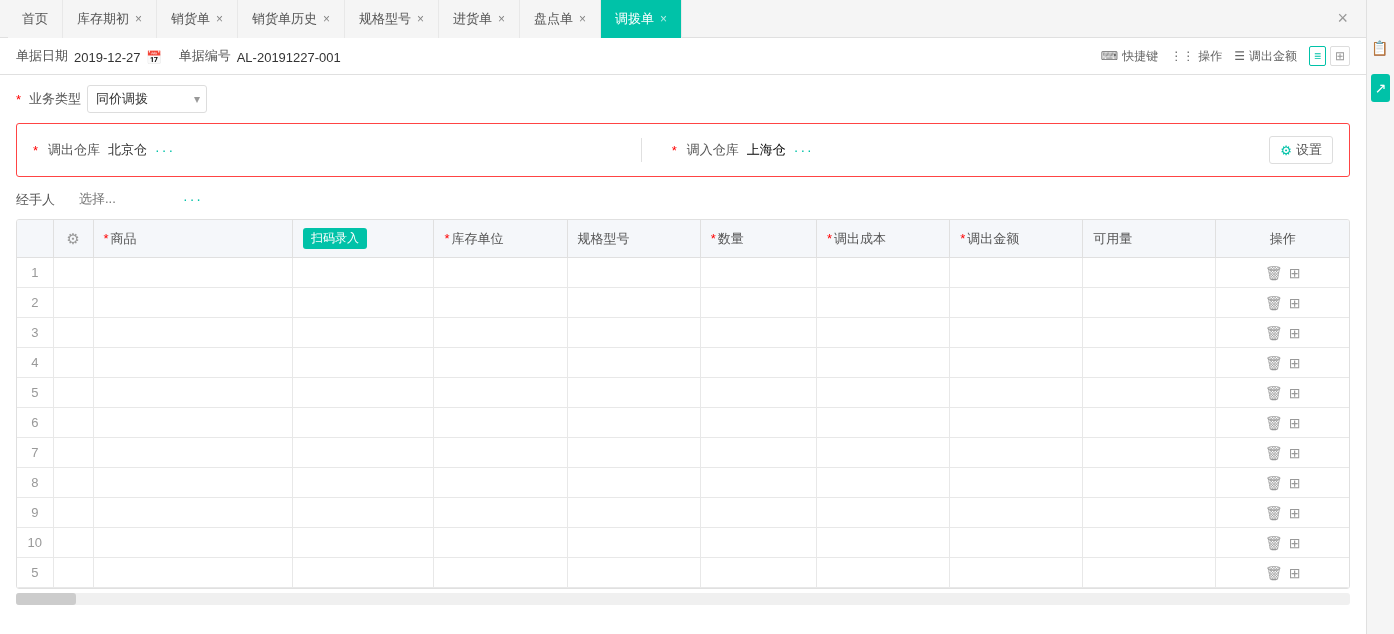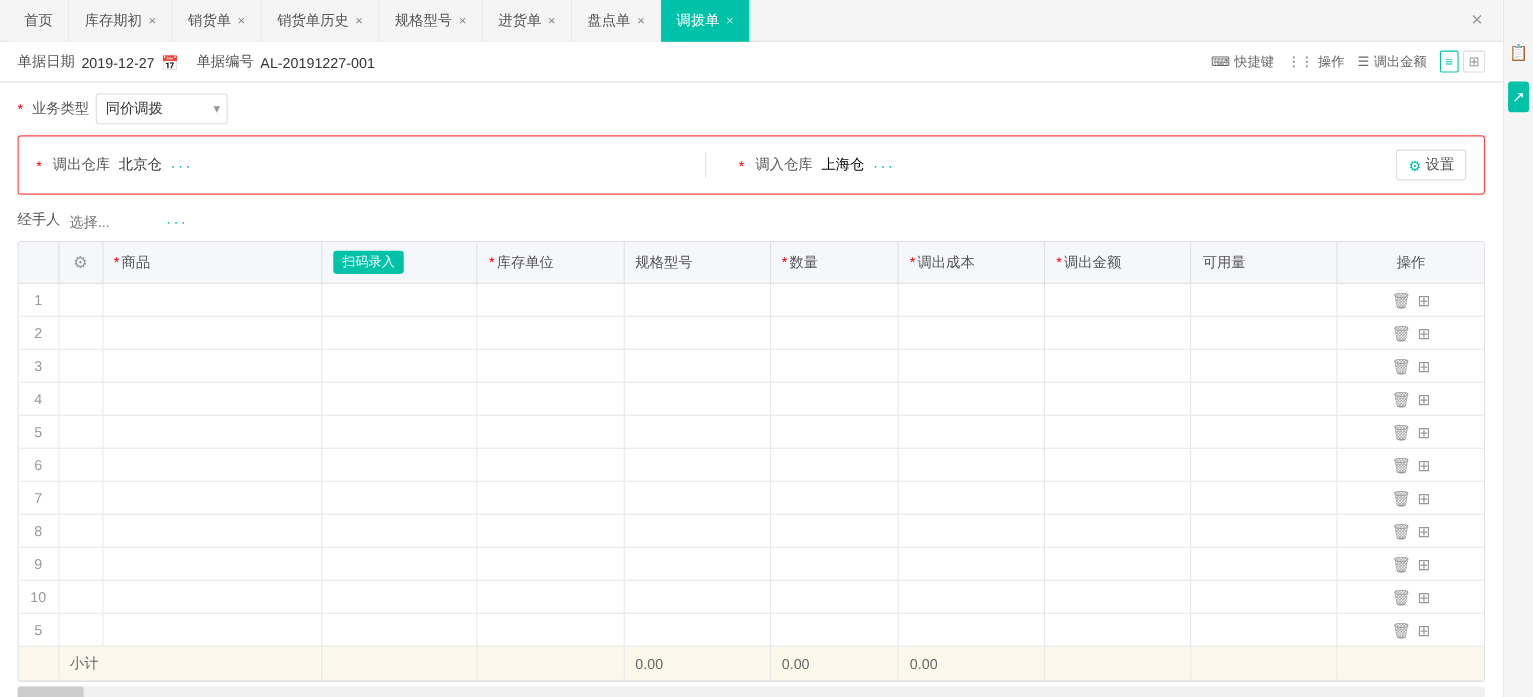--- a/index.html
+++ b/index.html
@@ -58,21 +58,21 @@
     .more-dots { color: #00c2a8; cursor: pointer; font-size: 14px; letter-spacing: 2px; }
     .settings-btn {
       display: flex; align-items: center; gap: 4px; border: 1px solid #ddd;
       border-radius: 3px; padding: 4px 10px; cursor: pointer; color: #555; font-size: 13px;
       background: #fff; margin-left: auto;
     }
     .settings-btn .gear-icon { color: #00c2a8; }
 
     
     .handler-row {
-      display: flex; align-items: flex-end; padding: 4px 16px 10px; gap: 8px;
+      display: flex; align-items: flex-start; padding: 4px 16px 10px; gap: 24px;
     }
     .handler-placeholder { color: #c2410c; font-size: 13px; border: none; outline: none; background: transparent; width: 80px; }
 
     
     .table-container { margin: 0 16px; border: 1px solid #e0e0e0; border-radius: 3px; overflow: auto; }
     table { width: 100%; border-collapse: collapse; font-size: 13px; }
     thead tr { background: #f5f7fa; }
     thead th {
       padding: 8px 10px; text-align: left; font-weight: normal; color: #555;
       border-right: 1px solid #e0e0e0; border-bottom: 1px solid #e0e0e0; white-space: nowrap;
@@ -461,32 +461,20 @@
             <td></td>
             <td></td>
             <td>
               <div class="action-icons">
                 <span class="action-icon">🗑</span>
                 <span class="action-icon">⊞</span>
               </div>
             </td>
           </tr>
 
-        <tr class="subtotal-row">
-          <td class="col-num"></td>
-          <td colspan="2">小计</td>
-          <td></td>
-          <td></td>
-          <td>0.00</td>
-          <td>0.00</td>
-          <td>0.00</td>
-          <td></td>
-          <td></td>
-          <td></td>
-        </tr>
       </tbody>
     </table>
   </div>
 
   <div class="scrollbar-area">
     <div class="scrollbar-thumb"></div>
   </div>
 </div>
 
 <div class="right-sidebar">

